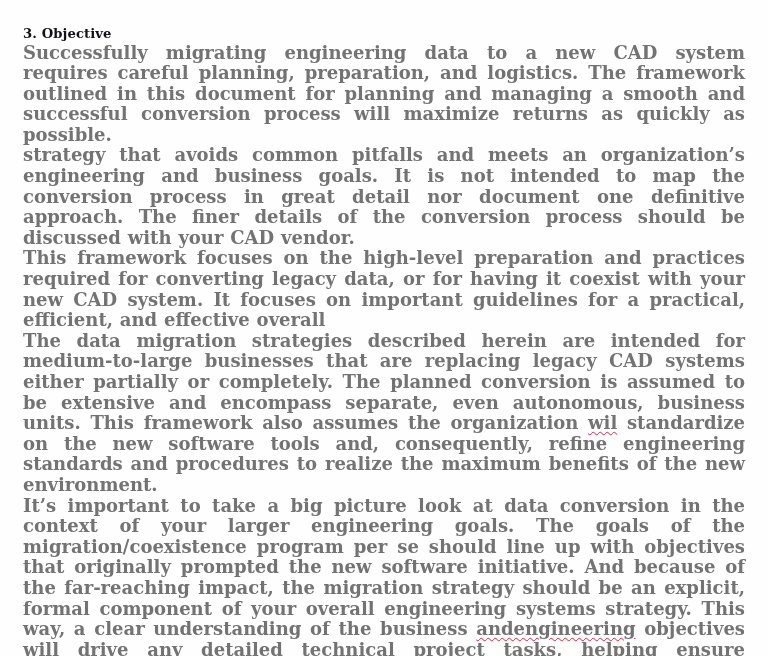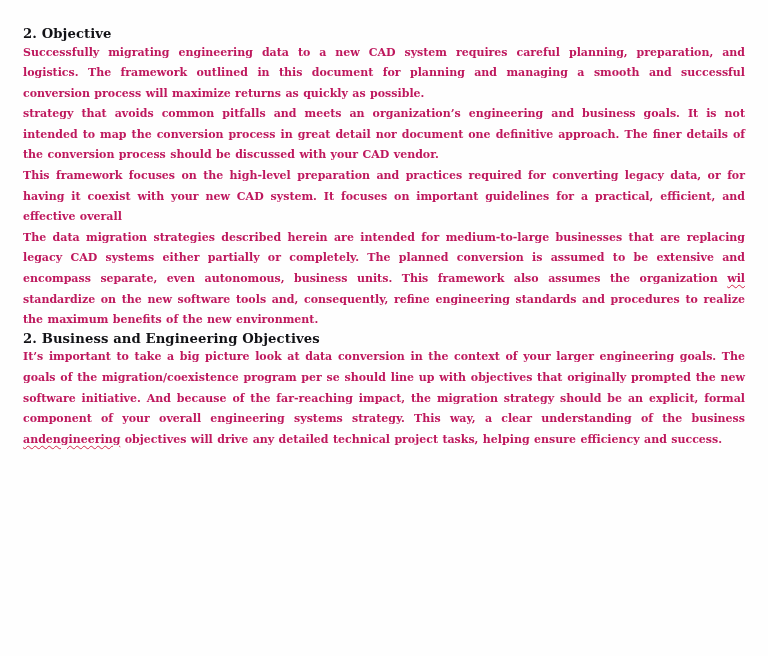--- a/index.html
+++ b/index.html
@@ -38,23 +38,23 @@
     margin: 0;
     padding: 0;
     line-height: 1.25;
   }
 
   .heading-1 { margin-top: 12px; }
   .heading-2 { margin-top: 26px; }
 
   p.para {
     font-family: "DejaVu Serif", "Liberation Serif", serif;
-    font-size: 11px;
+    font-size: 18px;
     font-weight: 700;
-    color: #be185d;
+    color: #737373;
     line-height: 20.6px;
     margin: 0;
     text-align: justify;
     text-justify: inter-word;
     word-spacing: 0.6px;
     -webkit-font-smoothing: antialiased;
   }
 
   
   .p1 { margin-top: 25px; }
@@ -78,38 +78,37 @@
       border-bottom: 1.5px dotted #d2264b;
     }
   }
 </style>
 </head>
 <body>
 
 <div id="page">
   <div class="doc-body">
 
-    <h2 class="heading heading-1">2. Objective</h2>
+    <h2 class="heading heading-1">3. Objective</h2>
 
     <p class="para p1">
       <span>Successfully migrating engineering data to a new CAD system requires careful planning, preparation, and logistics. The framework outlined in this document for planning and managing a smooth and successful conversion process will maximize returns as quickly as possible.</span>
     </p>
 
     <p class="para p3">
       <span>strategy that avoids common pitfalls and meets an organization’s engineering and business goals. It is not intended to map the conversion process in great detail nor document one definitive approach. The finer details of the conversion process should be discussed with your CAD vendor.</span>
     </p>
 
     <p class="para p2">
       <span>This framework focuses on the high-level preparation and practices required for converting legacy data, or for having it coexist with your new CAD system. It focuses on important guidelines for a practical, efficient, and effective overall</span>
     </p>
 
     <p class="para p4">
       <span>The data migration strategies described herein are intended for medium-to-large businesses that are replacing legacy CAD systems either partially or completely. The planned conversion is assumed to be extensive and encompass separate, even autonomous, business units. This framework also assumes the organization </span><span class="misspelled">wil</span><span> standardize on the new software tools and, consequently, refine engineering standards and procedures to realize the maximum benefits of the new environment.</span>
     </p>
 
-    <h2 class="heading heading-2">2. Business and Engineering Objectives</h2>
 
     <p class="para p5">
       <span>It’s important to take a big picture look at data conversion in the context of your larger engineering goals. The goals of the migration/coexistence program per se should line up with objectives that originally prompted the new software initiative. And because of the far-reaching impact, the migration strategy should be an explicit, formal component of your overall engineering systems strategy. This way, a clear understanding of the business </span><span class="misspelled">andengineering</span><span> objectives will drive any detailed technical project tasks, helping ensure efficiency and success.</span>
     </p>
 
   </div>
 </div>
 
 </body></html>

